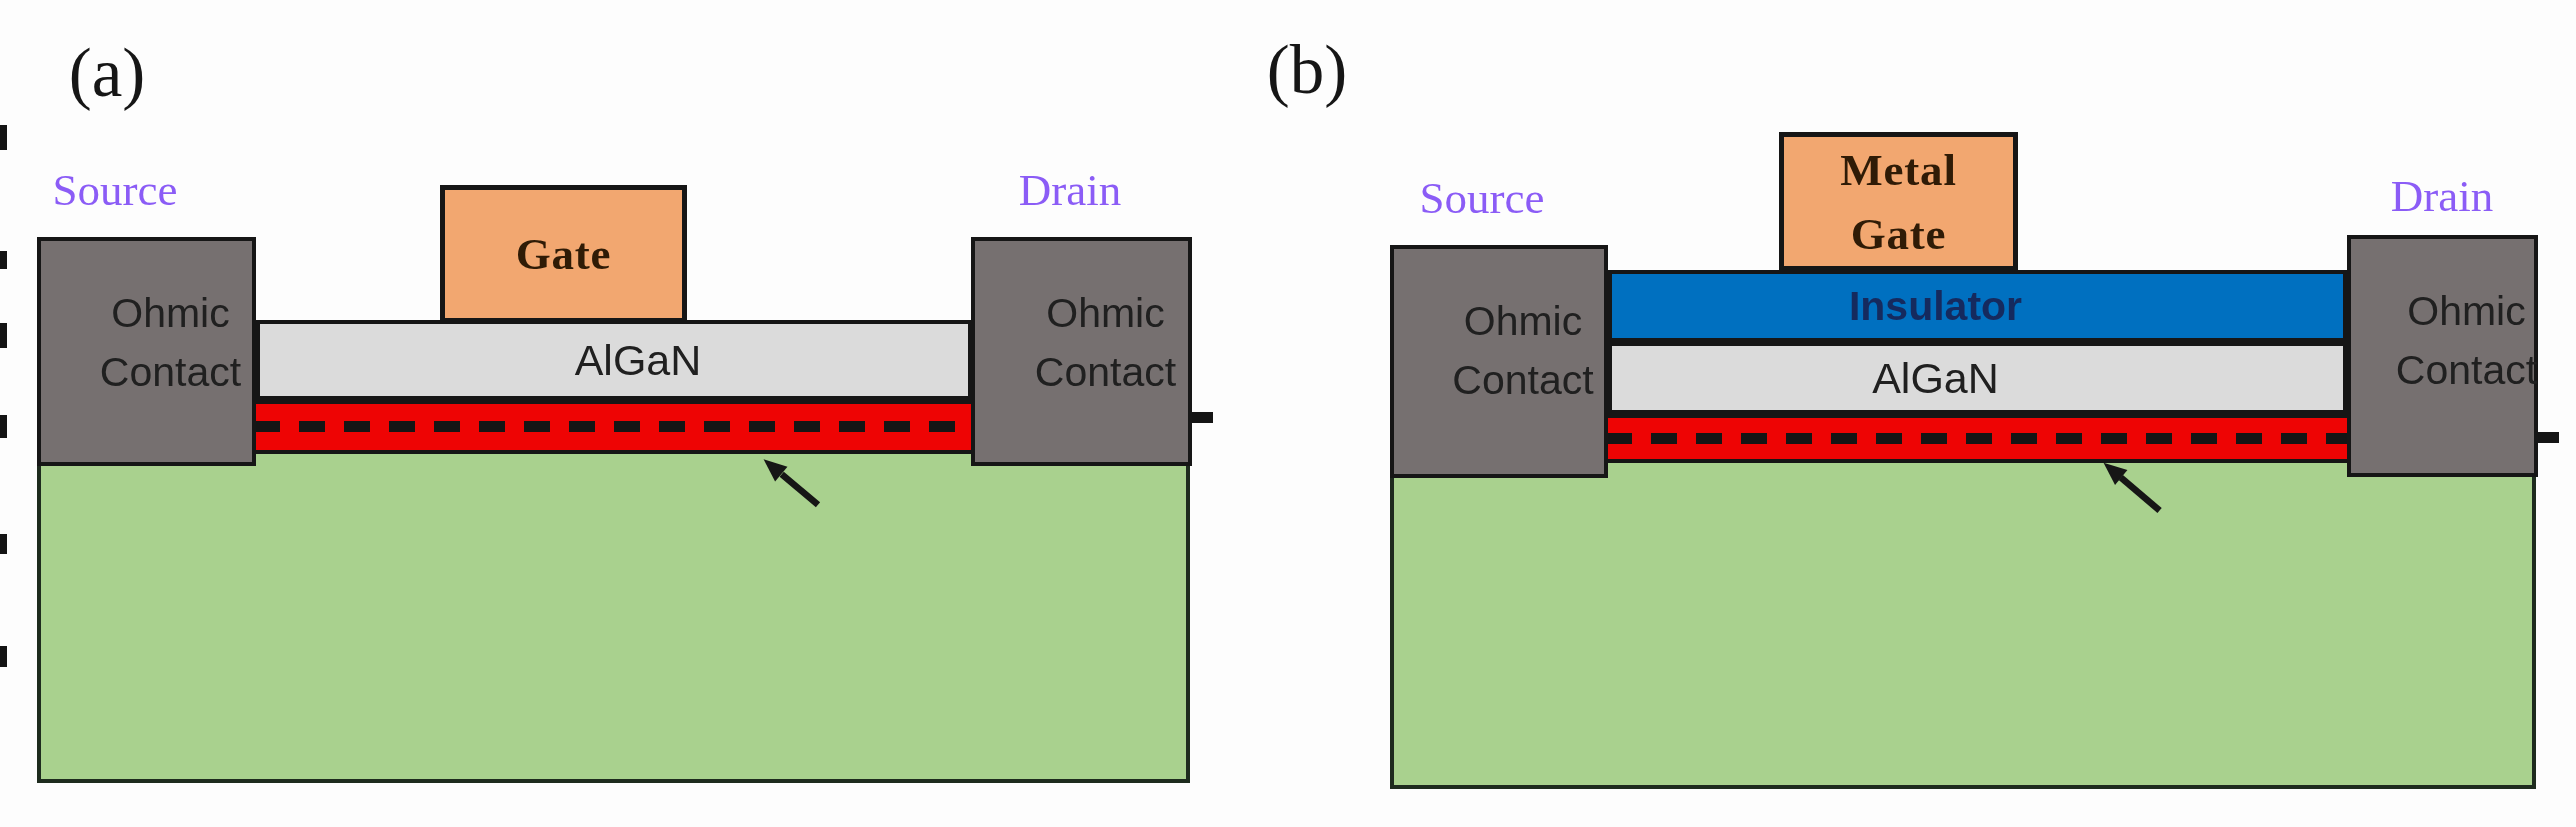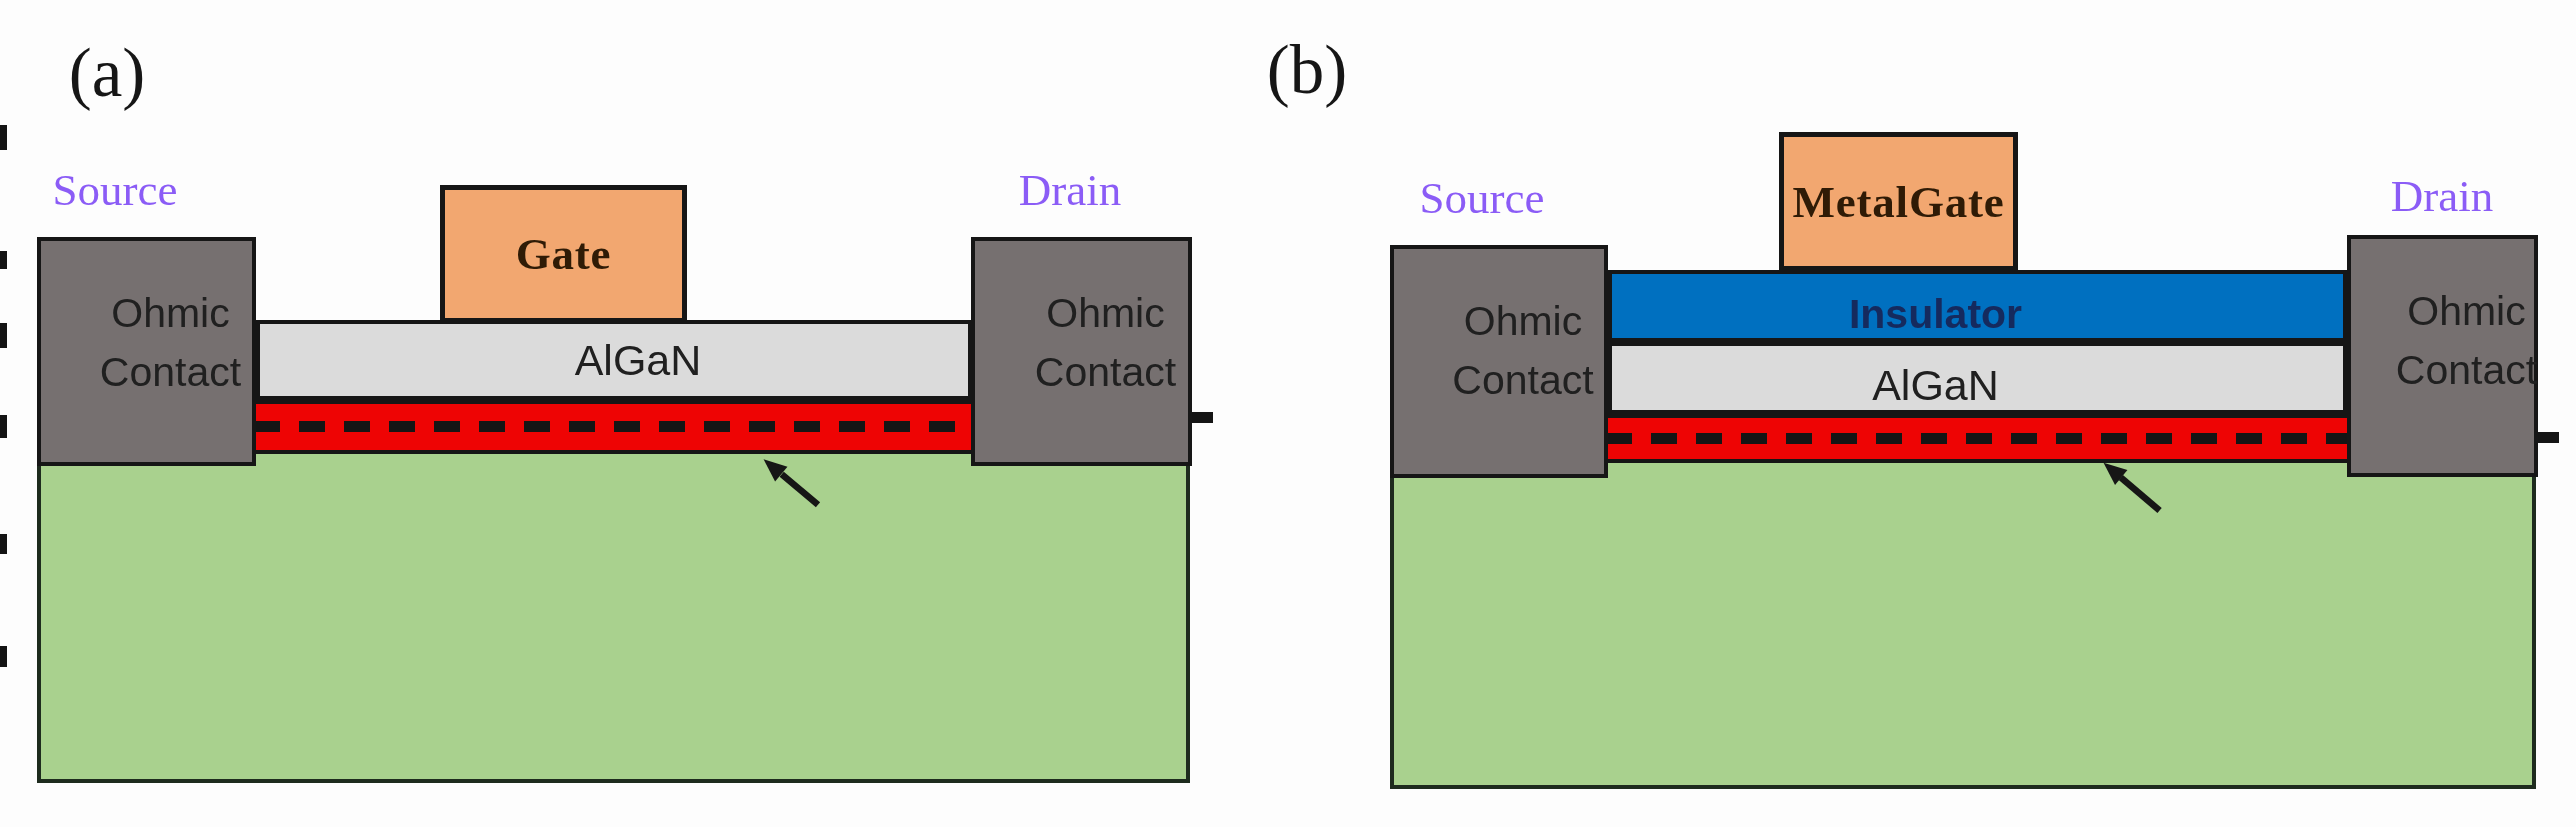--- a/index.html
+++ b/index.html
@@ -14,27 +14,27 @@
   .panel-label{font-size:69px;color:#161616;}
   .terminal-label{font-size:45px;color:#8b5cf6;}
   .green-label{font-size:46px;color:var(--green-ink);}
 
   
   .contact{background:var(--contact-fill);border:4.1px solid var(--outline);z-index:3;
            display:flex;flex-direction:column;align-items:center;padding-top:43px;
            font-size:41px;line-height:59px;color:var(--contact-ink);}
   
   .gate{background:var(--gate-fill);border:5px solid var(--outline);z-index:4;
-        display:flex;flex-direction:row;align-items:center;justify-content:center;
+        display:flex;flex-direction:column;align-items:center;justify-content:center;
         font-size:45px;line-height:64px;font-weight:bold;color:var(--gate-ink);letter-spacing:0.8px;}
   
   .layer{border:4.1px solid var(--outline);z-index:2;display:flex;align-items:center;justify-content:center;}
   .barrier{background:var(--barrier-fill);font-size:43px;color:var(--contact-ink);}
   .insulator{background:var(--insulator-fill);font-size:41px;font-weight:600;color:var(--insulator-ink);}
-  .shift-left{padding-right:132px;align-items:flex-end;}
+  .shift-left{padding-right:132px;}
   .channel{background:var(--channel-fill);border-left:none;border-right:none;z-index:2;position:absolute;box-sizing:border-box;}
   .dash-line{position:absolute;left:-1.6px;right:-1.6px;height:10.7px;
              background:repeating-linear-gradient(90deg,#151515 0 26px,transparent 26px 45px);}
   .substrate{background:var(--substrate-fill);border:4.1px solid #1E2B1E;z-index:1;}
   .tick{position:absolute;background:#151515;z-index:5;}
   .overlay{position:absolute;left:0;top:0;z-index:6;pointer-events:none;}
   .artifact{position:absolute;left:0;width:7.4px;background:#141414;z-index:0;}
 
   
   #a-panel-label{left:107px;top:73px;}

